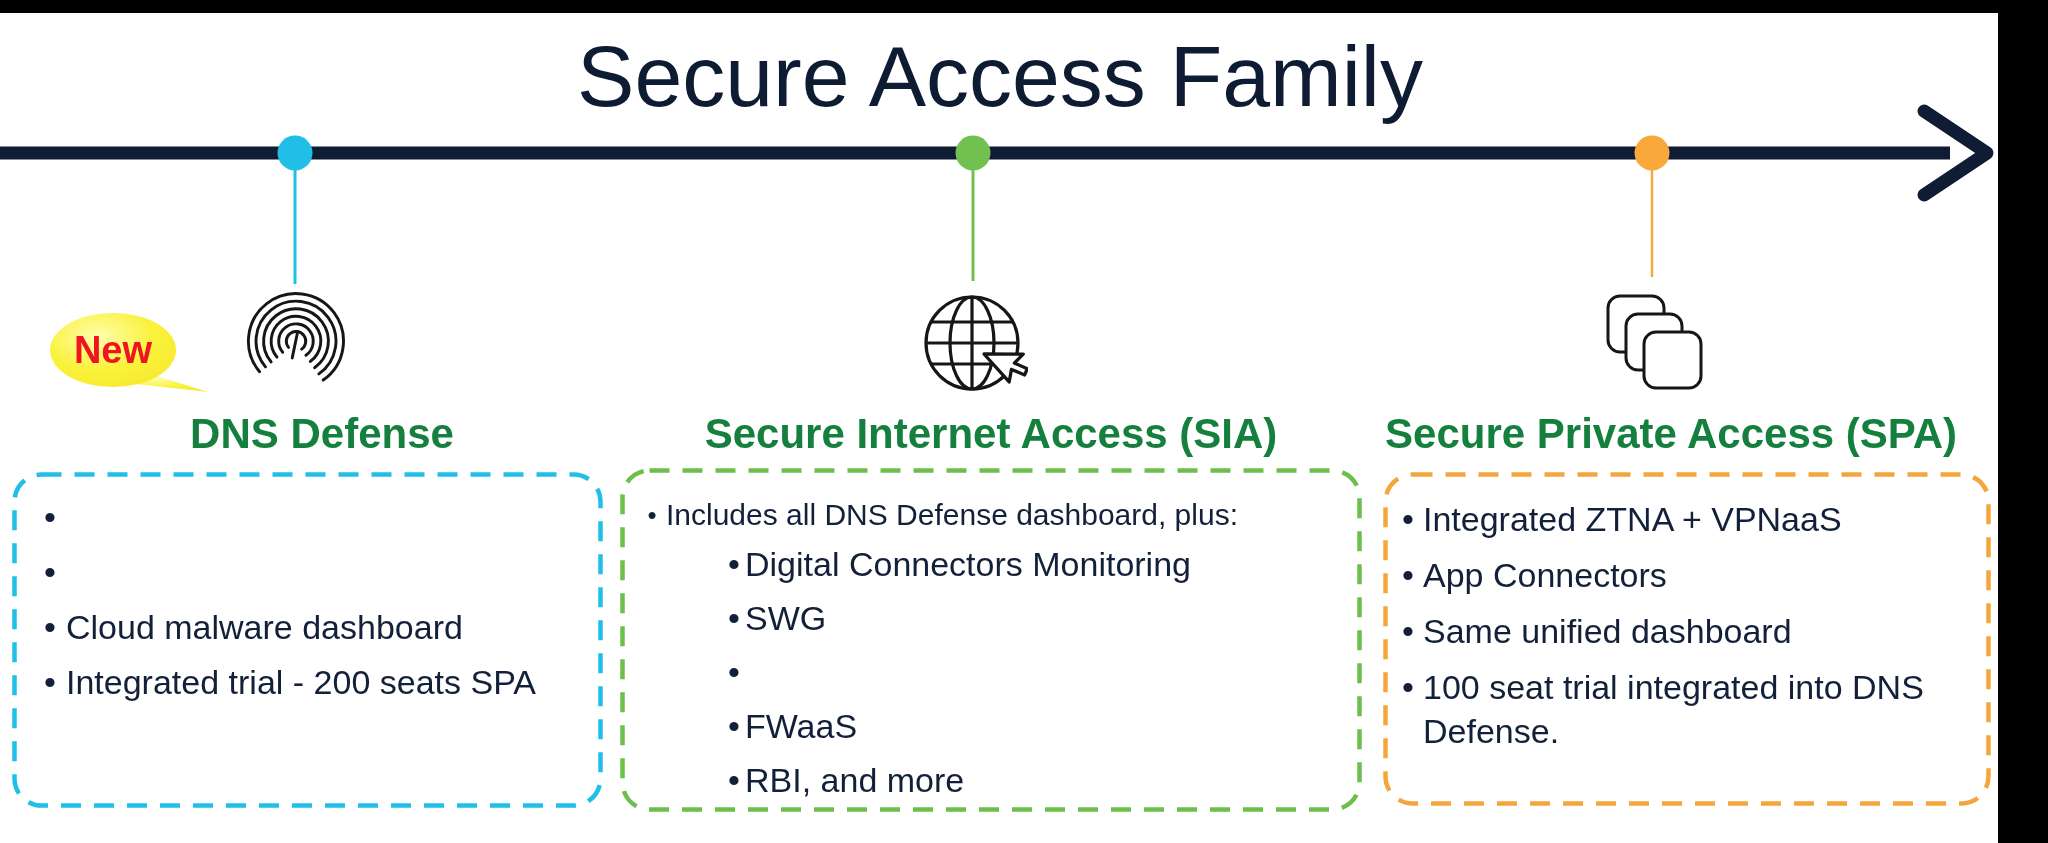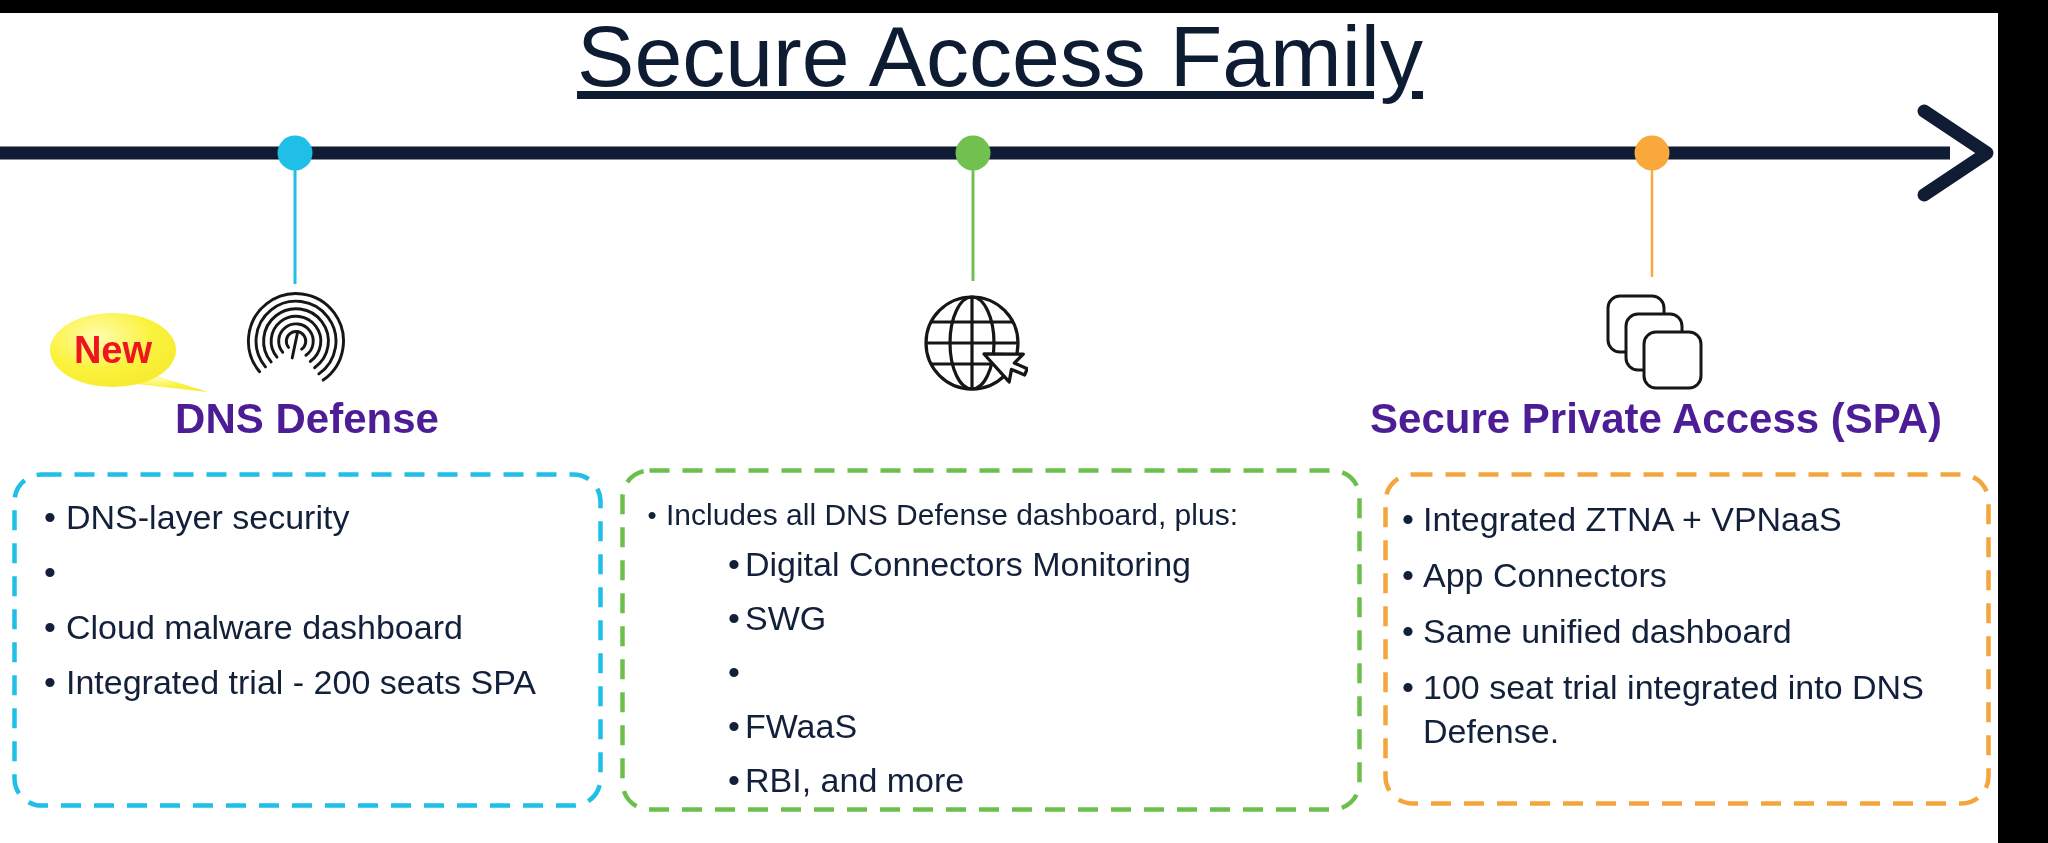--- a/index.html
+++ b/index.html
@@ -3,28 +3,28 @@
 <meta charset="utf-8">
 <style>
   html,body{margin:0;padding:0;background:#ffffff;}
   .stage{
     position:relative;width:2048px;height:843px;overflow:hidden;background:#ffffff;
     font-family:"Liberation Sans","DejaVu Sans",sans-serif;color:#13203a;
   }
   .top-bar{position:absolute;left:0;top:0;width:1998px;height:13px;background:#000000;}
   .right-bar{position:absolute;left:1998px;top:0;width:50px;height:843px;background:#000000;}
   .main-title{
-    position:absolute;left:0;top:8px;width:2000px;margin:0;
-    text-align:center;font-size:86px;font-weight:400;line-height:96px;color:#0d1b33;text-decoration:underline;
+    position:absolute;left:0;top:28px;width:2000px;margin:0;
+    text-align:center;font-size:86px;font-weight:400;line-height:96px;color:#0d1b33;
   }
   .decor{position:absolute;left:0;top:0;pointer-events:none;}
   .icon{position:absolute;}
   .milestone-title{
-    position:absolute;top:394px;margin:1px;transform:translateX(-50%);
-    white-space:nowrap;font-size:42px;font-weight:700;line-height:48px;color:#4c1d95;
+    position:absolute;top:394px;margin:16px;transform:translateX(-50%);
+    white-space:nowrap;font-size:42px;font-weight:700;line-height:48px;color:#15803d;
   }
   .mt-dns{left:306px;}
   .mt-sia{left:975px;}
   .mt-spa{left:1655px;}
   .box{position:absolute;}
   .box-border{position:absolute;left:0;top:0;}
   .box ul{list-style:none;margin:0;position:relative;}
   .box li{display:flex;align-items:flex-start;font-size:34px;line-height:44px;color:#13203a;}
   .bullet{flex:0 0 auto;text-align:center;color:#13203a;}
   .box1 ul{padding:23px 14px 0 22px;}
@@ -103,30 +103,30 @@
         <stop offset="55%" stop-color="#FAF23C"></stop>
         <stop offset="100%" stop-color="#F6E92C"></stop>
       </radialGradient>
     </defs>
     <polygon points="116,66 180,86 100,77" fill="url(#yg)"></polygon>
     <ellipse cx="85" cy="44" rx="63" ry="37" fill="url(#yg)"></ellipse>
     <text x="85" y="57" text-anchor="middle" font-size="38" font-weight="bold" fill="#EE1420">New</text>
   </svg>
 
   <h2 class="milestone-title mt-dns">DNS Defense</h2>
+  <h2 class="milestone-title mt-sia">Secure Internet Access (SIA)</h2>
   <h2 class="milestone-title mt-spa">Secure Private Access (SPA)</h2>
 
   <div class="box box1" style="left:12px;top:472px;width:591px;height:336px;">
     <svg class="box-border" width="591" height="336" viewBox="0 0 591 336">
       <rect x="2.5" y="2.5" width="586" height="331" rx="27" fill="none" stroke-width="4.5" stroke-dasharray="20 13" stroke="#1FBFE8"></rect>
     </svg>
     <ul>
       <li>
           <span class="bullet">•</span>
-          <span>DNS-layer security</span>
         </li>
       <li>
           <span class="bullet">•</span>
         </li>
       <li>
           <span class="bullet">•</span>
           <span>Cloud malware dashboard</span>
         </li>
       <li>
           <span class="bullet">•</span>

